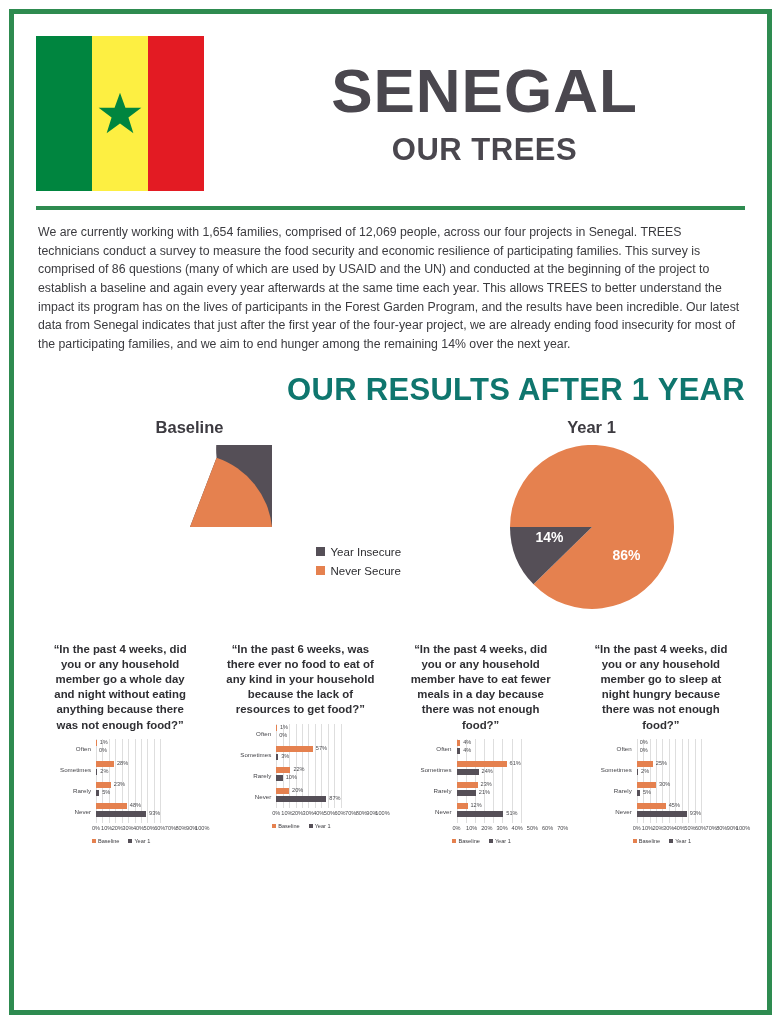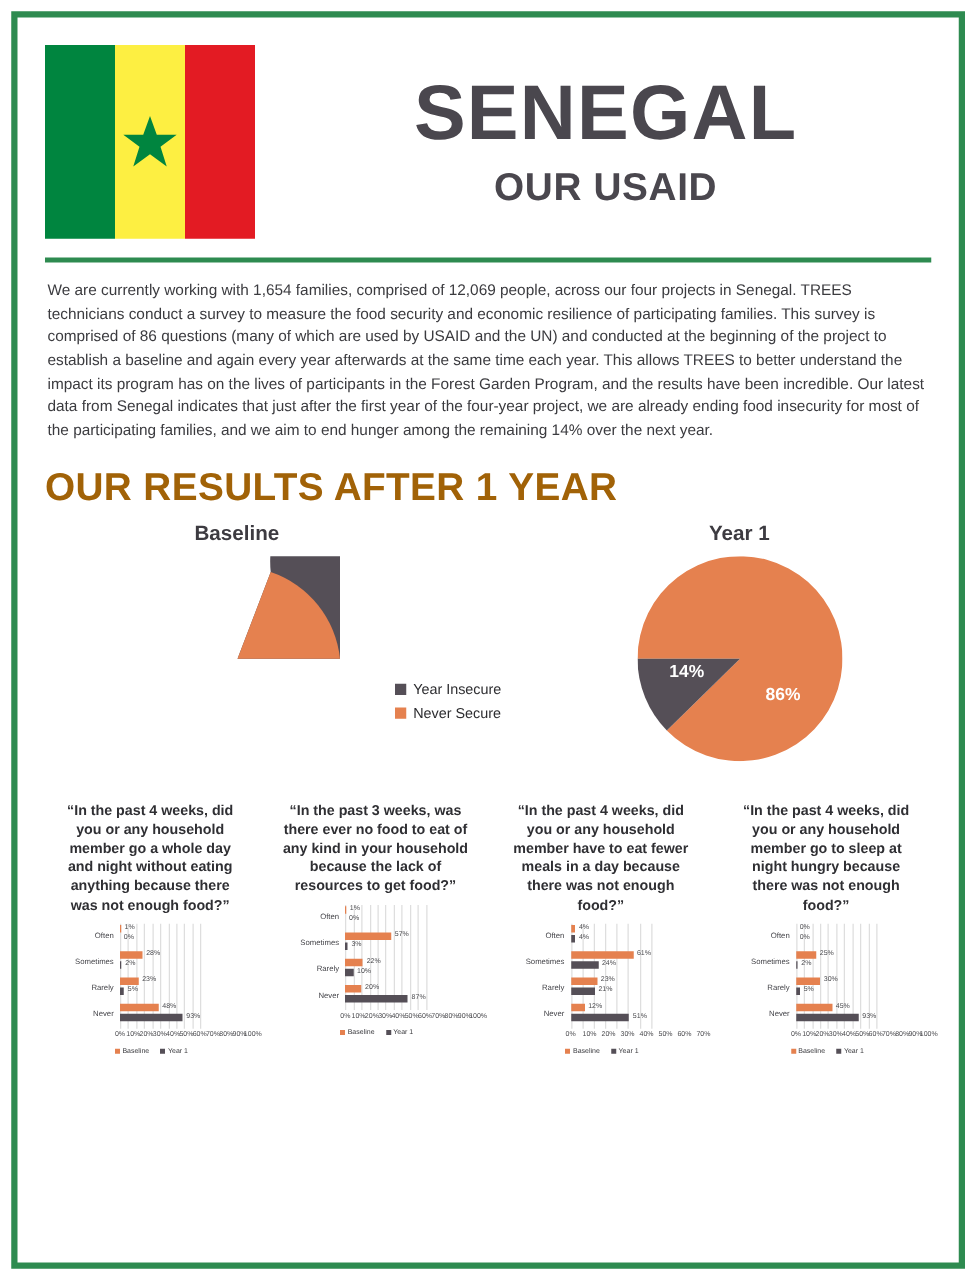--- a/index.html
+++ b/index.html
@@ -76,24 +76,24 @@
   .intro {
     font-size: 12.3px;
     line-height: 1.52;
     color: #3b3b3f;
     padding: 13px 2px 6px 2px;
     text-align: left;
   }
 
   
   .results-heading {
-    text-align: left;
+    text-align: right;
     font-size: 31px;
     font-weight: bold;
-    color: #a16207;
+    color: #0f766e;
     letter-spacing: 0.3px;
     margin-top: 12px;
   }
 
   
   .pies {
     display: flex;
     align-items: flex-start;
     justify-content: center;
     margin-top: 10px;
@@ -231,21 +231,21 @@
     <div class="flag">
       <div class="flag-band band-green"></div>
       <div class="flag-band band-yellow"></div>
       <div class="flag-band band-red"></div>
       <svg class="flag-star" viewBox="0 0 100 100">
         <polygon points="50,4 61.8,36.6 96.4,36.6 68.3,57.4 79.1,91.8 50,70.6 20.9,91.8 31.7,57.4 3.6,36.6 38.2,36.6" fill="#00853f"></polygon>
       </svg>
     </div>
     <div class="titles">
       <div class="title-main">SENEGAL</div>
-      <div class="title-sub">OUR USAID</div>
+      <div class="title-sub">OUR TREES</div>
     </div>
   </div>
 
   <div class="rule"></div>
 
   <p class="intro">We are currently working with 1,654 families, comprised of 12,069 people, across our four projects in Senegal. TREES technicians conduct a survey to measure the food security and economic resilience of participating families. This survey is comprised of 86 questions (many of which are used by USAID and the UN) and conducted at the beginning of the project to establish a baseline and again every year afterwards at the same time each year. This allows TREES to better understand the impact its program has on the lives of participants in the Forest Garden Program, and the results have been incredible. Our latest data from Senegal indicates that just after the first year of the four-year project, we are already ending food insecurity for most of the participating families, and we aim to end hunger among the remaining 14% over the next year.</p>
 
   <div class="results-heading">OUR RESULTS AFTER 1 YEAR</div>
 
   <div class="pies">
@@ -384,21 +384,21 @@
               </div>
               <div class="bcl-item">
                 <span class="bcl-sw" style="background: rgb(85, 79, 87);"></span>
                 <span>Year 1</span>
               </div>
             </div>
           </div>
     </div>
 
     <div class="chart-card">
-      <div class="chart-q">“In the past 3 weeks, was there ever no food to eat of any kind in your household because the lack of resources to get food?”</div>
+      <div class="chart-q">“In the past 6 weeks, was there ever no food to eat of any kind in your household because the lack of resources to get food?”</div>
       <div class="bar-chart">
             <div class="bc-rows">
               <div class="bc-plot-bg">
                 <div class="gridline" style="left: 0%;"></div>
                 <div class="gridline" style="left: 10%;"></div>
                 <div class="gridline" style="left: 20%;"></div>
                 <div class="gridline" style="left: 30%;"></div>
                 <div class="gridline" style="left: 40%;"></div>
                 <div class="gridline" style="left: 50%;"></div>
                 <div class="gridline" style="left: 60%;"></div>

